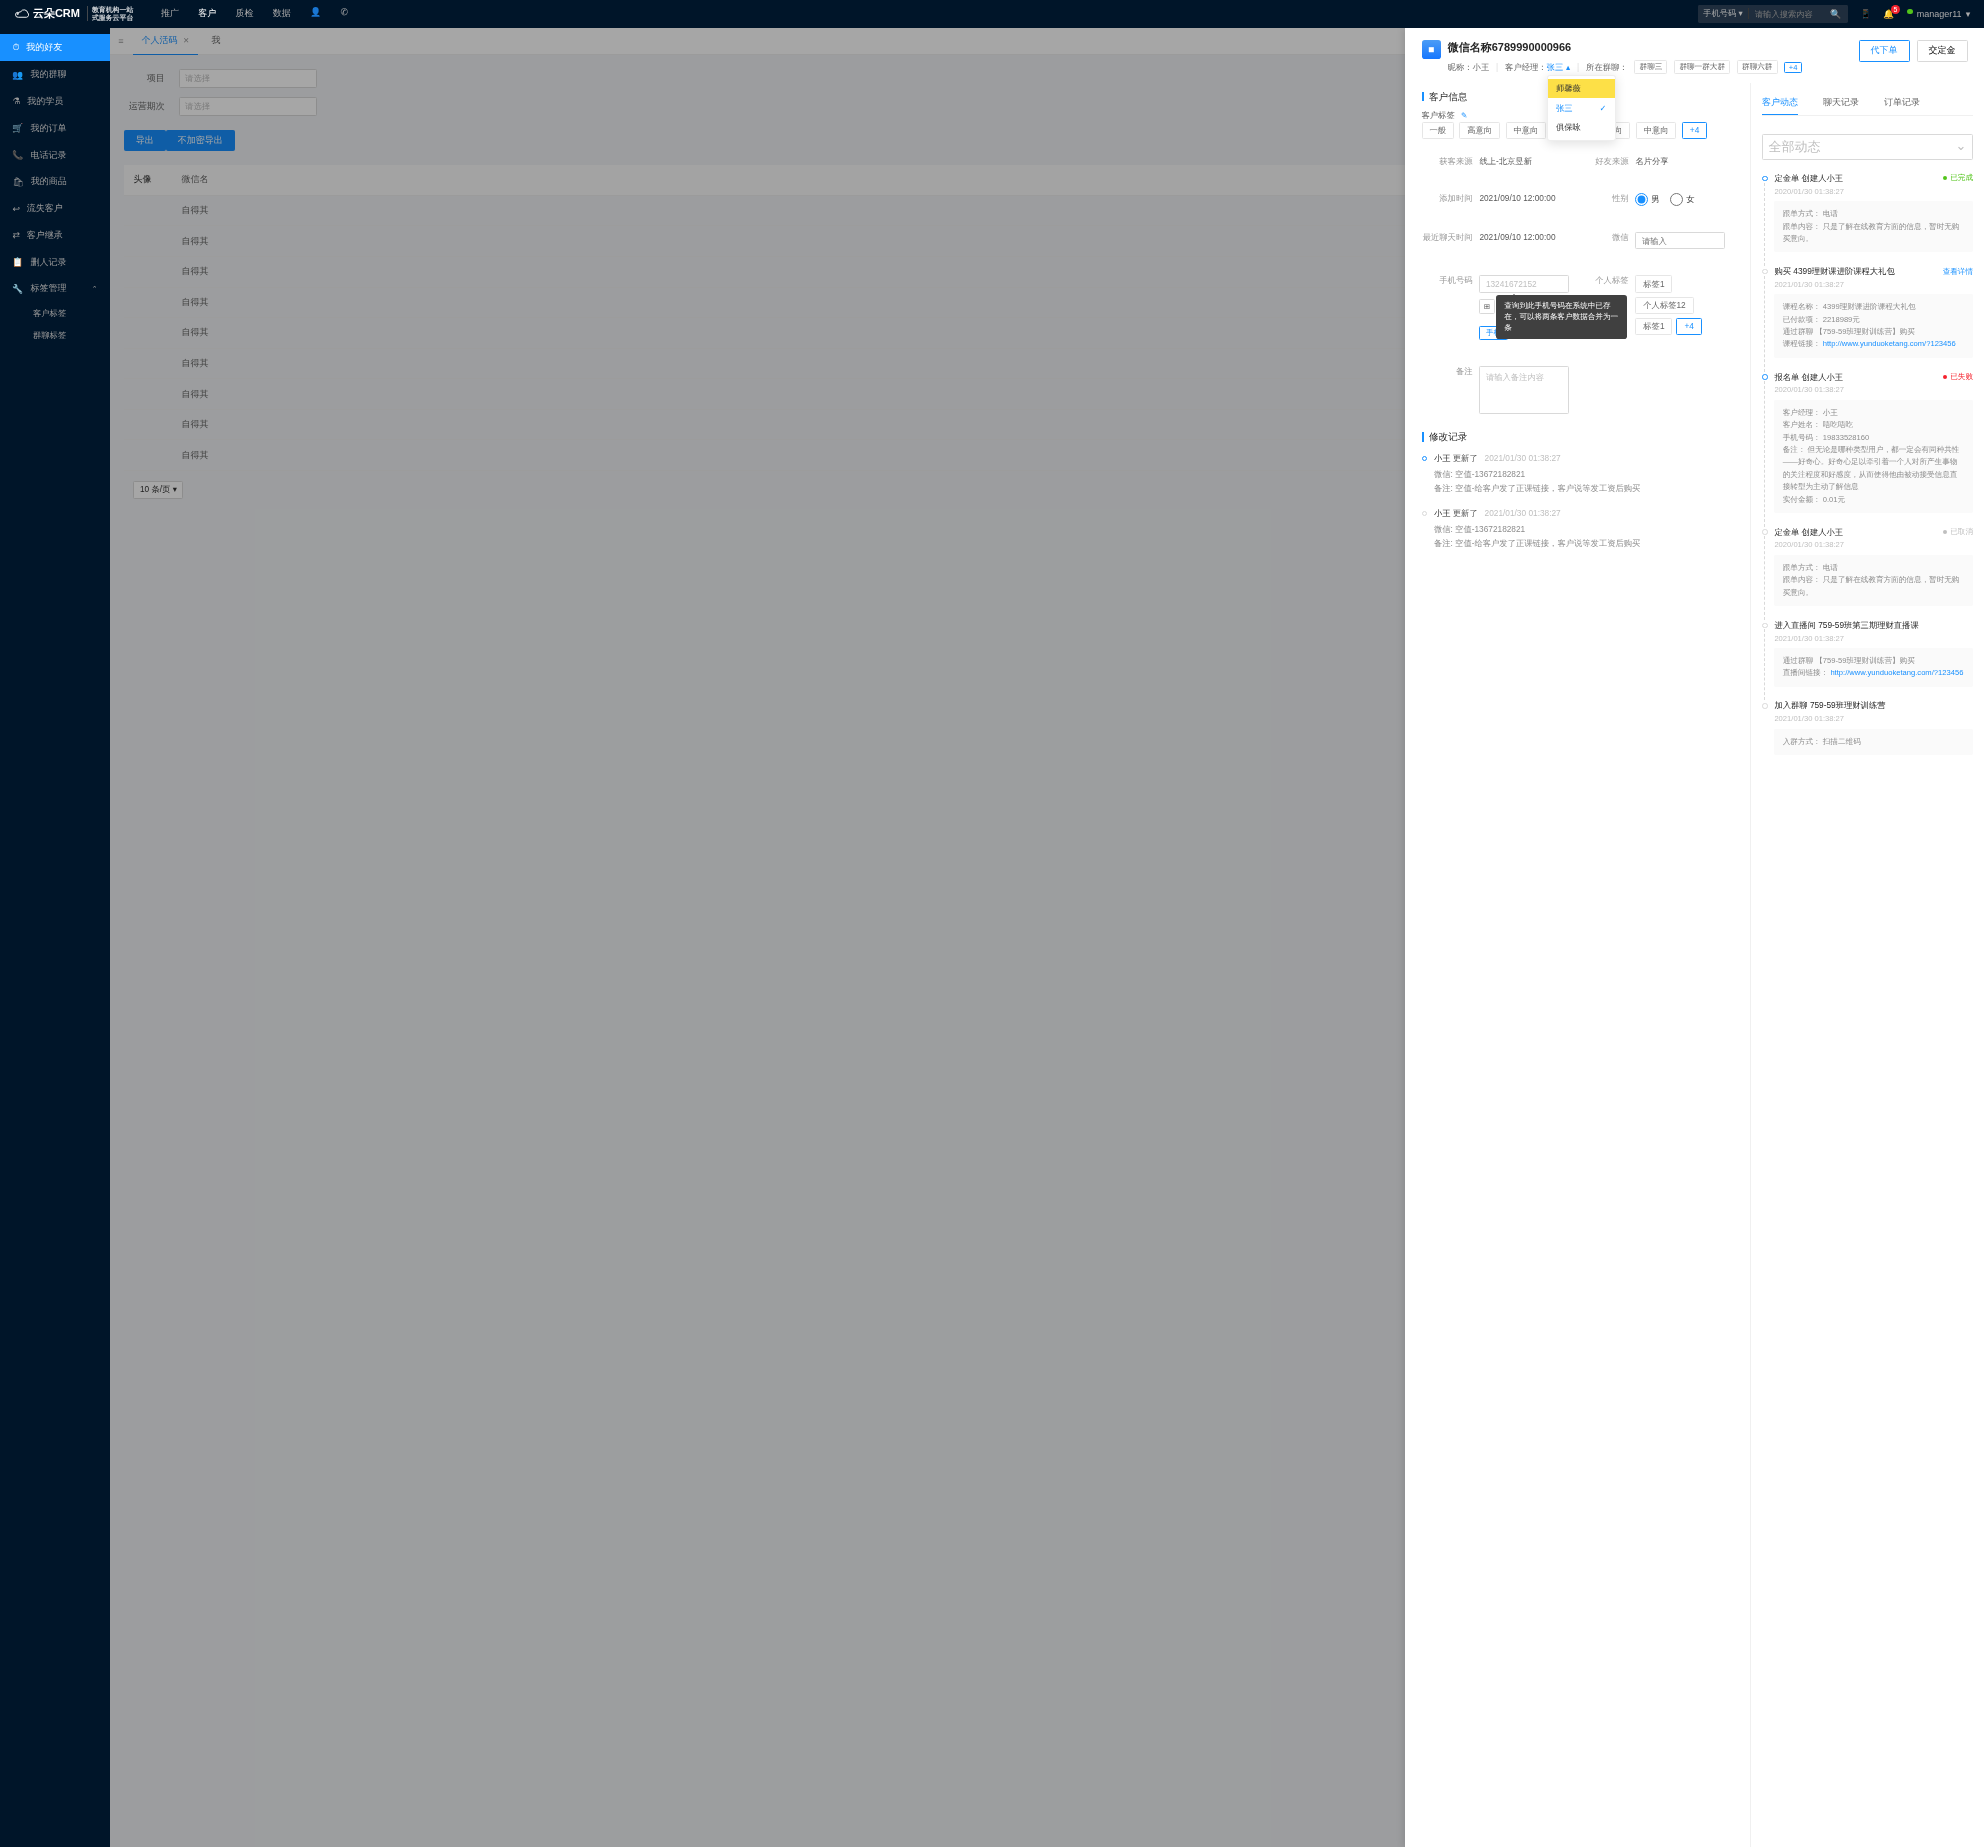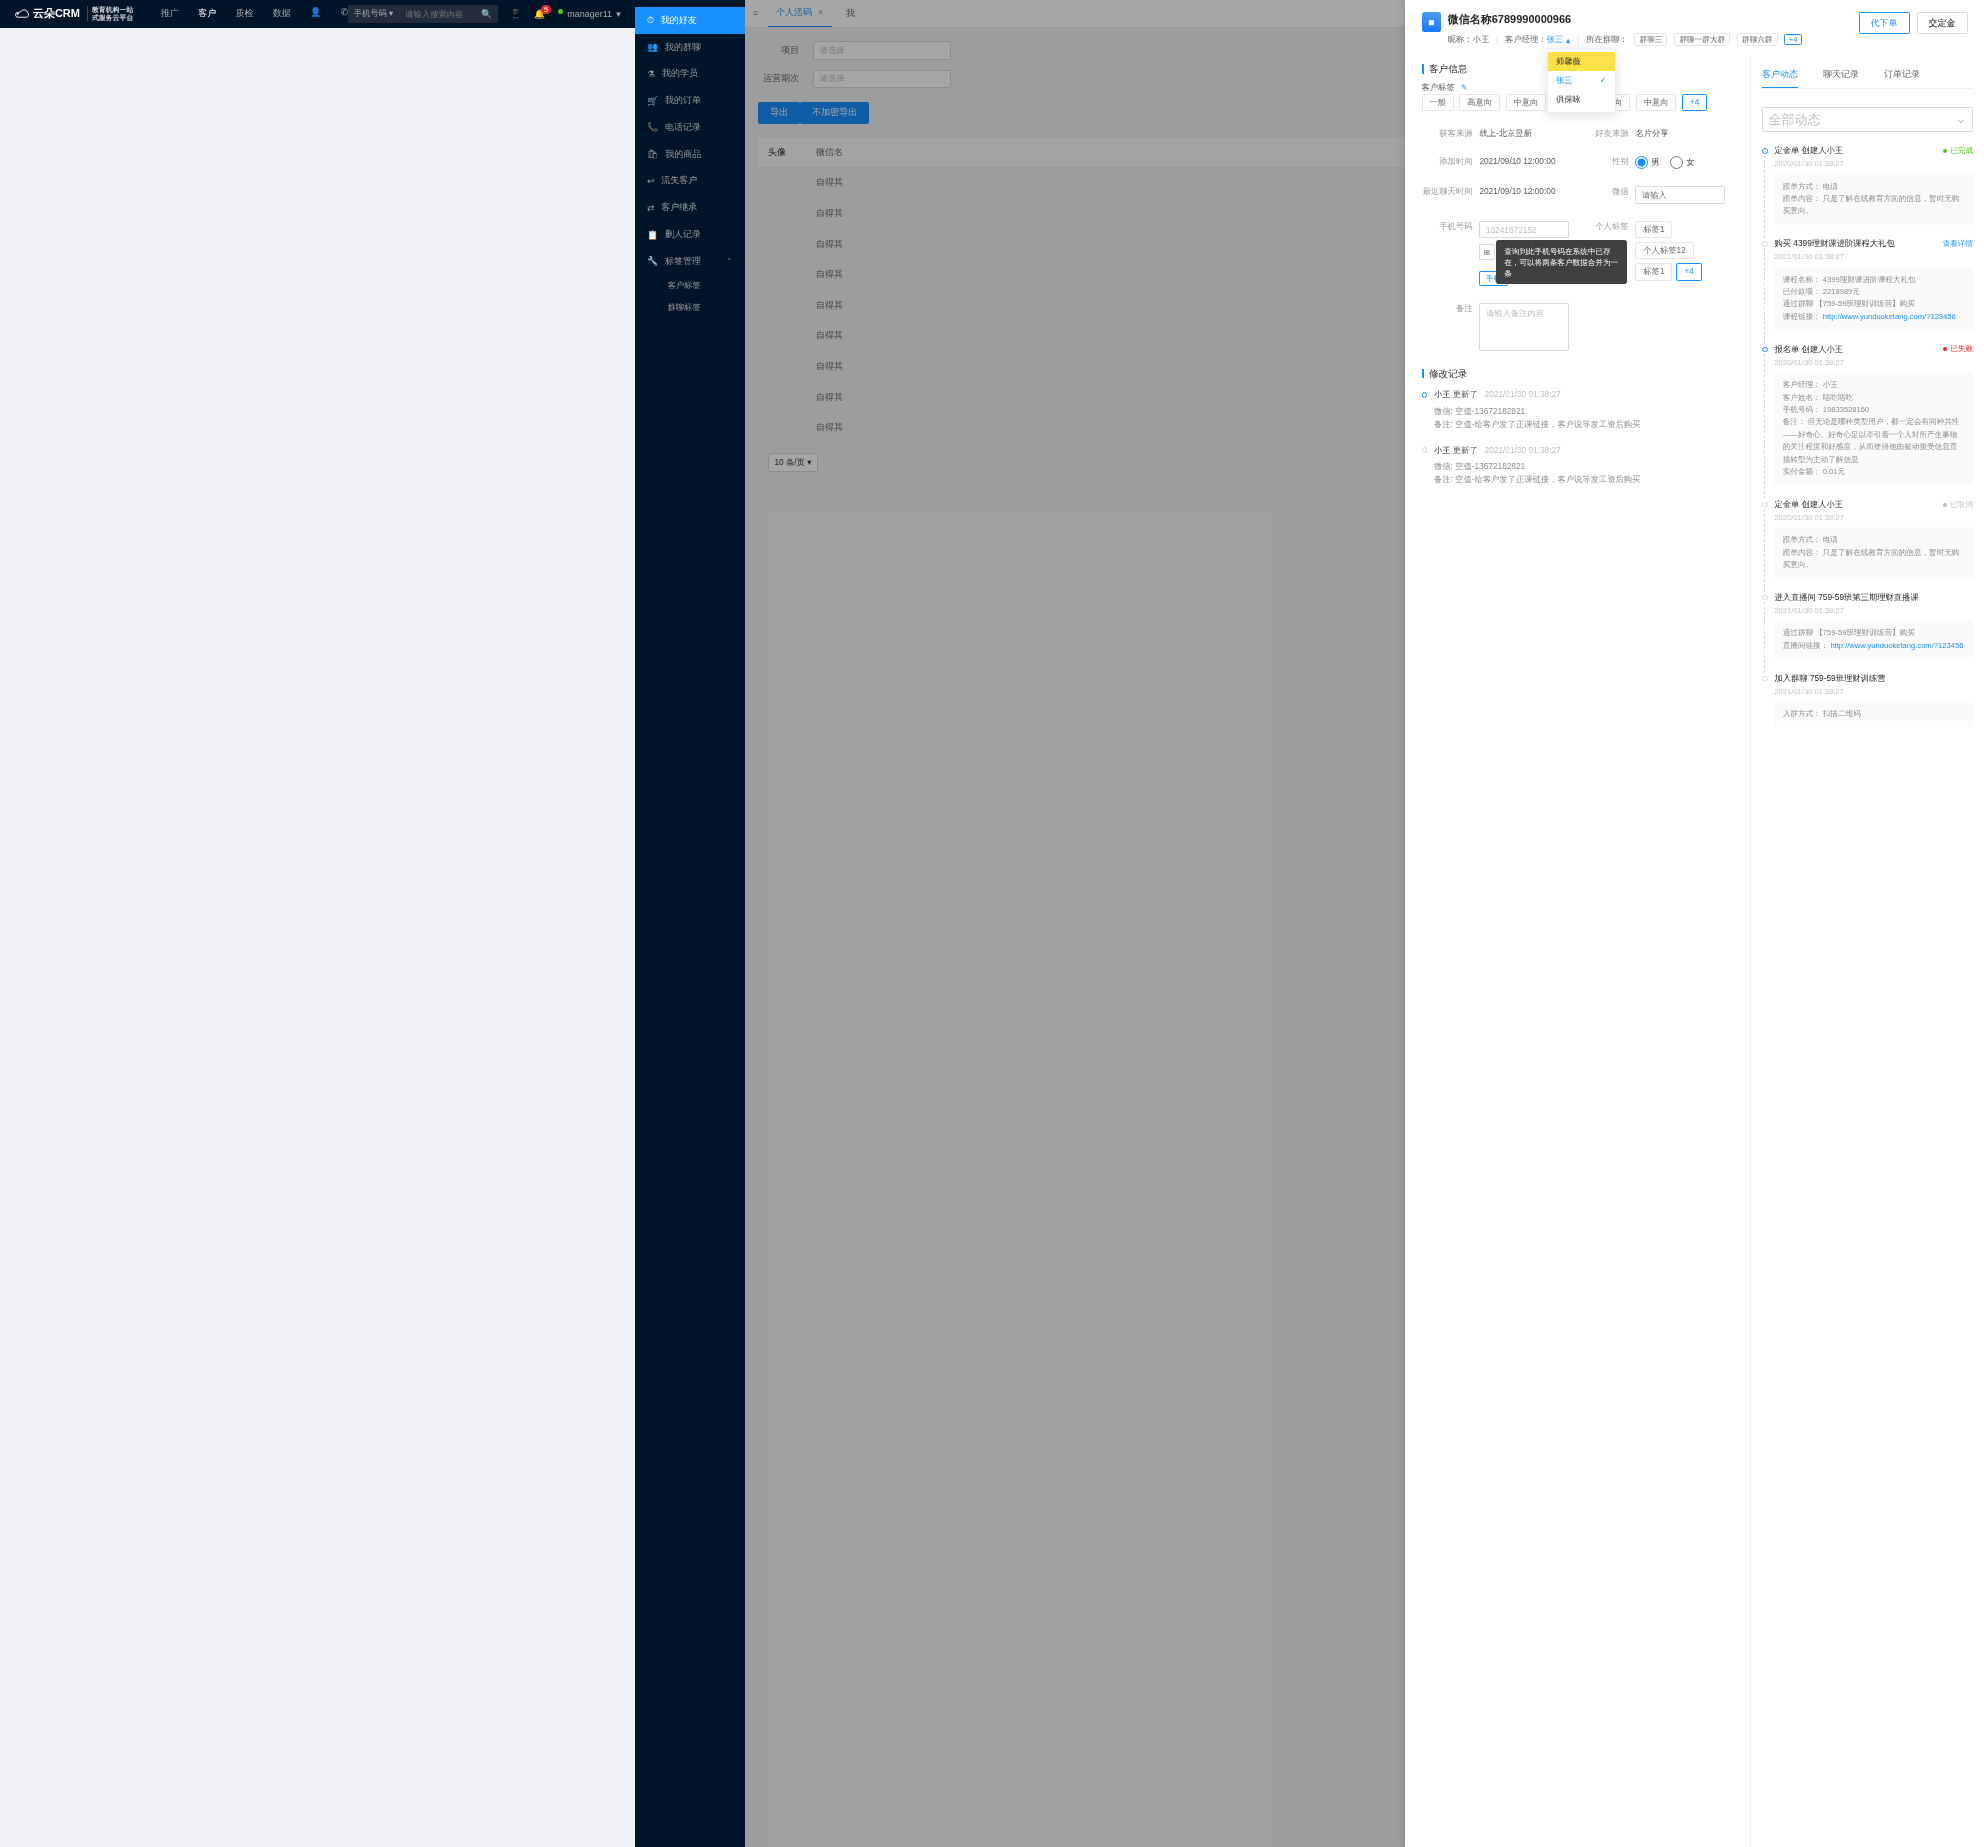--- a/index.html
+++ b/index.html
@@ -1,17 +1,17 @@
 <!DOCTYPE html>
 <html style="font-size:11px"><head>
 <meta charset="utf-8">
 <style>
 *{box-sizing:border-box;margin:0;padding:0;font-family:-apple-system,BlinkMacSystemFont,"PingFang SC","Hiragino Sans GB","Microsoft YaHei",sans-serif}
 body{background:#f0f2f5;color:#333;font-size:9px;overflow:hidden}
-.app{display:flex;flex-direction:row;height:100vh;width:100%}
+.app{display:flex;flex-direction:column;height:100vh;width:100%}
 
 
 .header{height:27.6px;background:#001529;color:#fff;display:flex;align-items:center;padding:0 13.8px;flex-shrink:0}
 .logo{display:flex;align-items:center;gap:4.1px;font-size:11px;font-weight:bold}
 .logo-sub{font-size:6.9px;line-height:7.6px;opacity:.8;border-left:0.7px solid #555;padding-left:4.1px;margin-left:2.8px}
 .topnav{display:flex;gap:19.3px;margin-left:27.6px}
 .topnav-item{color:#aaa;cursor:pointer}
 .topnav-item.active{color:#fff}
 .header-right{margin-left:auto;display:flex;align-items:center;gap:12.4px}
 .search-group{display:flex;align-items:center;background:#1f2d3d;border-radius:1.4px;overflow:hidden;height:18px}
@@ -77,21 +77,21 @@
 .panel-body{flex:1;display:flex;overflow:hidden}
 .panel-left{flex:1;padding:0 16.5px 13.8px;overflow-y:auto}
 .panel-right{width:234px;border-left:0.7px solid #f0f0f0;padding:6.9px 11px 13.8px;overflow-y:auto}
 .section-title{font-size:9.6px;font-weight:500;color:#262626;margin:8.3px 0;padding-left:5.5px;border-left:2.1px solid #1890ff;line-height:9.6px}
 
 .tag-edit{color:#1890ff;font-size:7.6px;cursor:pointer;margin-left:4.1px}
 .tag-row{display:flex;flex-wrap:wrap;gap:5.5px;margin-bottom:17px}
 .info-tag{border:0.7px solid #e6e6e6;border-radius:1.4px;padding:2.1px 6.9px;font-size:8.3px;color:#666}
 .tag-plus{border:0.7px solid #1890ff;color:#1890ff}
 
-.info-grid{display:flex;flex-wrap:wrap;gap:17px 0;margin-top:6.9px}
+.info-grid{display:flex;flex-wrap:wrap;gap:26px 0;margin-top:6.9px}
 .info-cell{width:50%;display:flex;align-items:flex-start;font-size:8.3px}
 .info-label{width:51px;color:#999;text-align:right;margin-right:6.9px;flex-shrink:0}
 .info-value{color:#595959}
 .phone-input-wrap{display:flex;align-items:center;gap:5.5px;flex-wrap:wrap;position:relative}
 .phone-input{border:0.7px solid #d9d9d9;border-radius:1.4px;padding:2.8px 16.5px 2.8px 5.5px;width:90px;font-size:8.3px;color:#bfbfbf}
 .phone-icon{color:#666;cursor:pointer;border:0.7px solid #d9d9d9;border-radius:1.4px;padding:2.1px 3.4px;font-size:7.6px}
 .phone-tag{border:0.7px solid #1890ff;color:#1890ff;font-size:7.6px;padding:1.4px 5.5px;border-radius:1.4px;cursor:pointer}
 .tooltip{position:absolute;top:19.3px;left:16.5px;background:#404040;color:#fff;font-size:7.6px;padding:5.5px 8.3px;border-radius:2.8px;width:131px;line-height:11px;z-index:5}
 .tooltip::before{content:"";position:absolute;top:-3.4px;left:15px;border:3.4px solid transparent;border-bottom-color:#404040}
 .remark-box{border:0.7px solid #d9d9d9;border-radius:1.4px;padding:4.1px 5.5px;min-height:48px;width:90px;color:#bfbfbf;font-size:8.3px}

